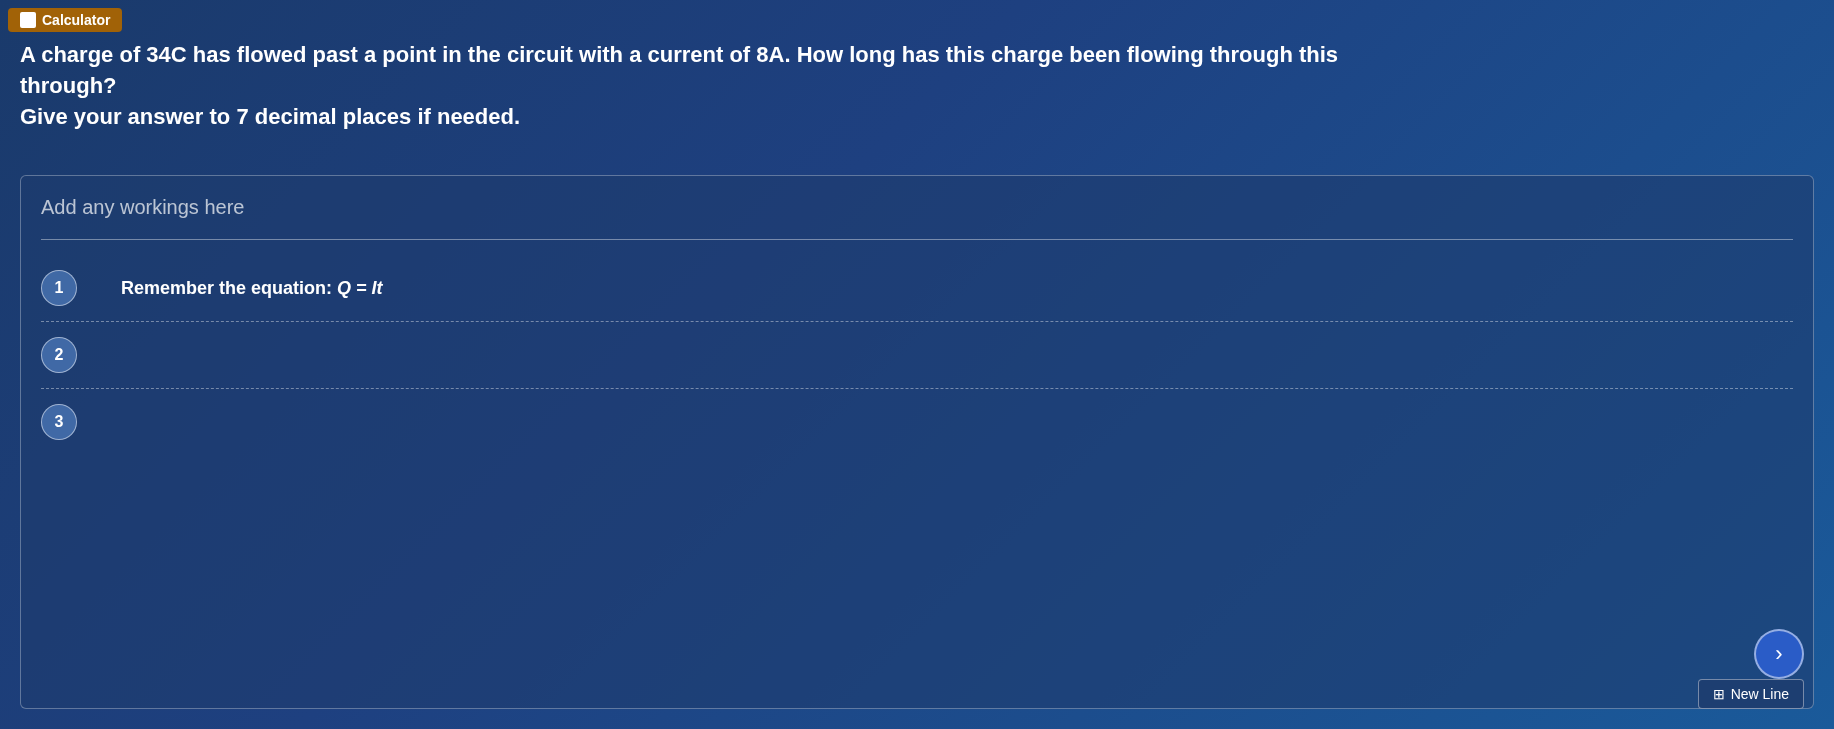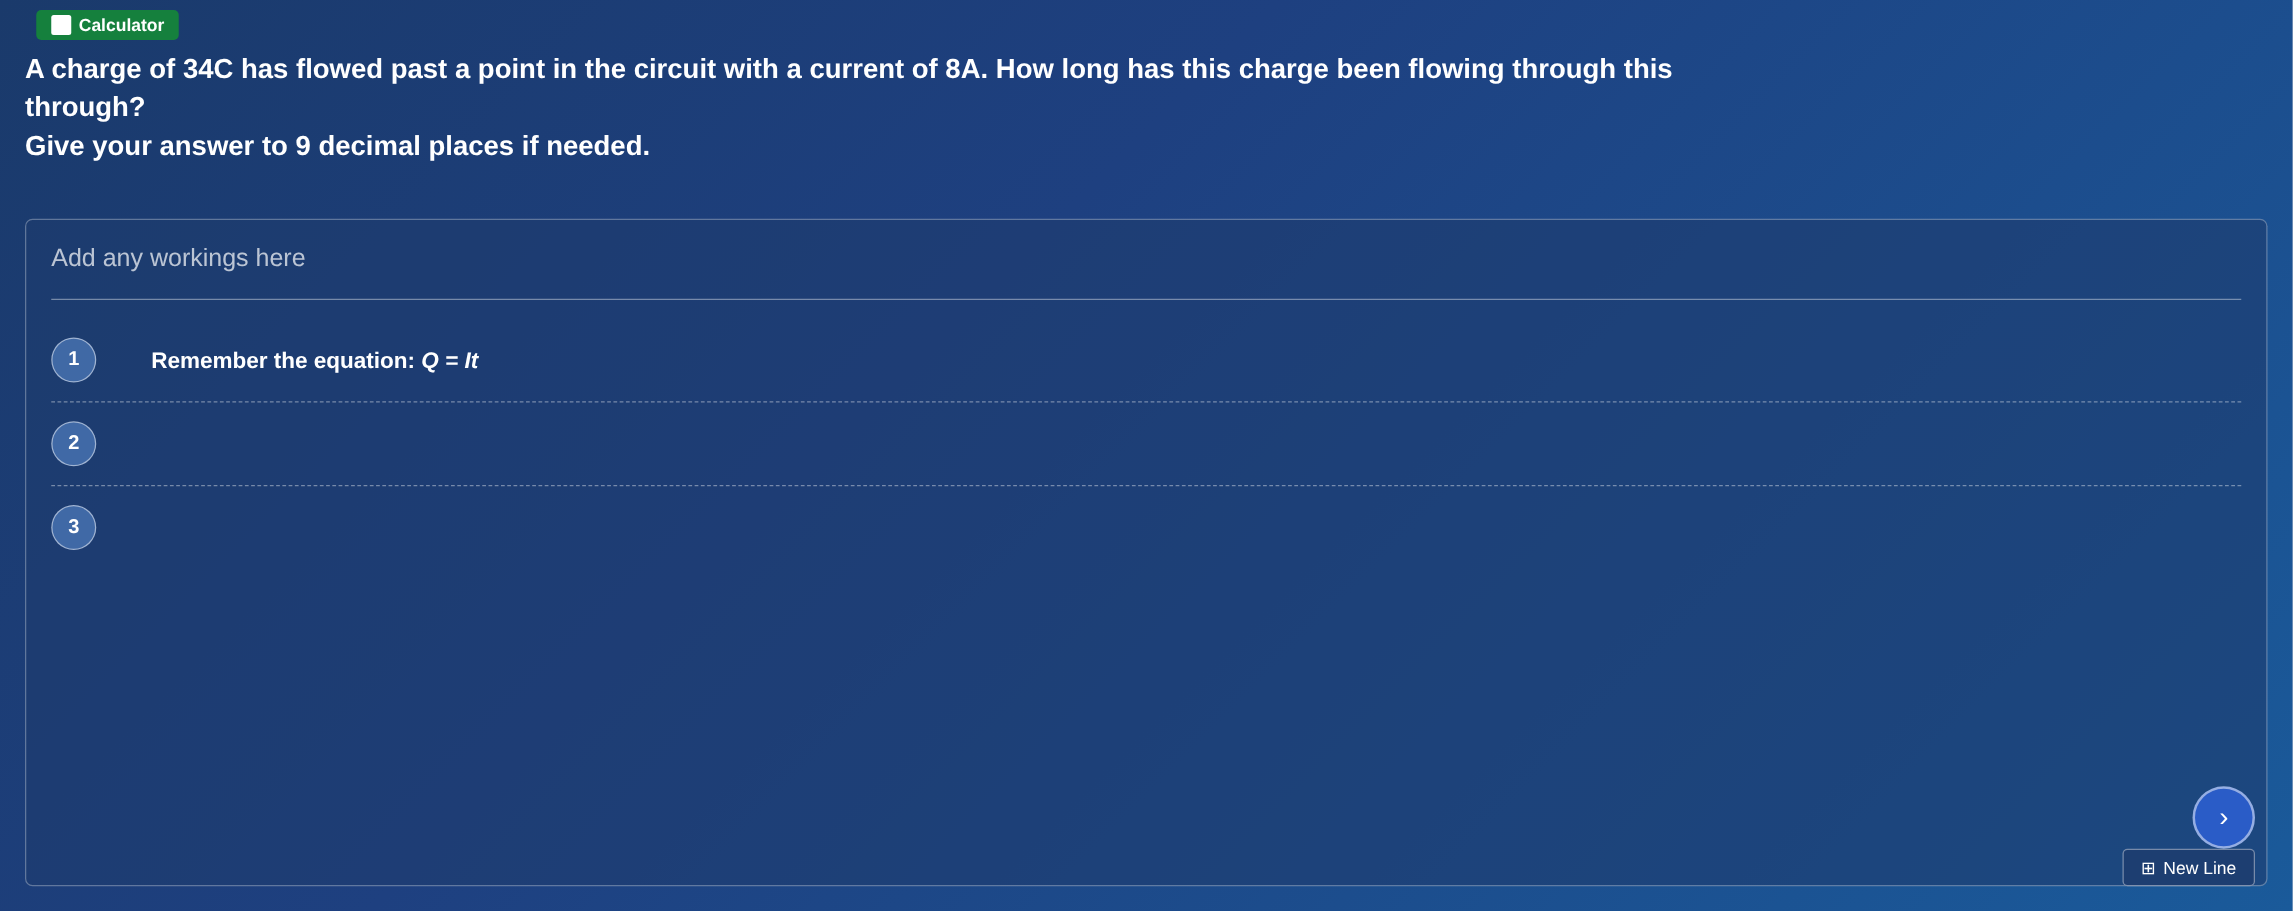--- a/index.html
+++ b/index.html
@@ -14,30 +14,29 @@
       background: linear-gradient(135deg, #1a3a6b 0%, #1e4080 40%, #1a5a9a 100%);
       font-family: 'Arial', sans-serif;
       overflow: hidden;
       position: relative;
     }
 
     .calculator-badge {
       position: absolute;
       top: 8px;
       left: 8px;
-      background: #15803d;
+      background: #a16207;
       color: white;
       font-size: 14px;
       font-weight: bold;
       padding: 4px 12px;
       border-radius: 4px;
       display: flex;
       align-items: center;
       gap: 6px;
-      margin-left: 21px;
     }
 
     .calculator-badge .calc-icon {
       width: 16px;
       height: 16px;
       background: white;
       border-radius: 2px;
       display: inline-block;
     }
 
@@ -195,21 +194,21 @@
 <body>
 
 <div class="calculator-badge">
   <span class="calc-icon"></span>
   <span>Calculator</span>
 </div>
 
 <div class="question-text">
   <div>A charge of 34C has flowed past a point in the circuit with a current of 8A. How long has this charge been flowing through this</div>
   <div>through?</div>
-  <div>Give your answer to 9 decimal places if needed.</div>
+  <div>Give your answer to 7 decimal places if needed.</div>
 </div>
 
 <div class="workings-box">
   <div class="workings-placeholder">Add any workings here</div>
   <hr class="divider">
 
   <div class="step-row">
     <div class="step-circle">
       <span>1</span>
     </div>

